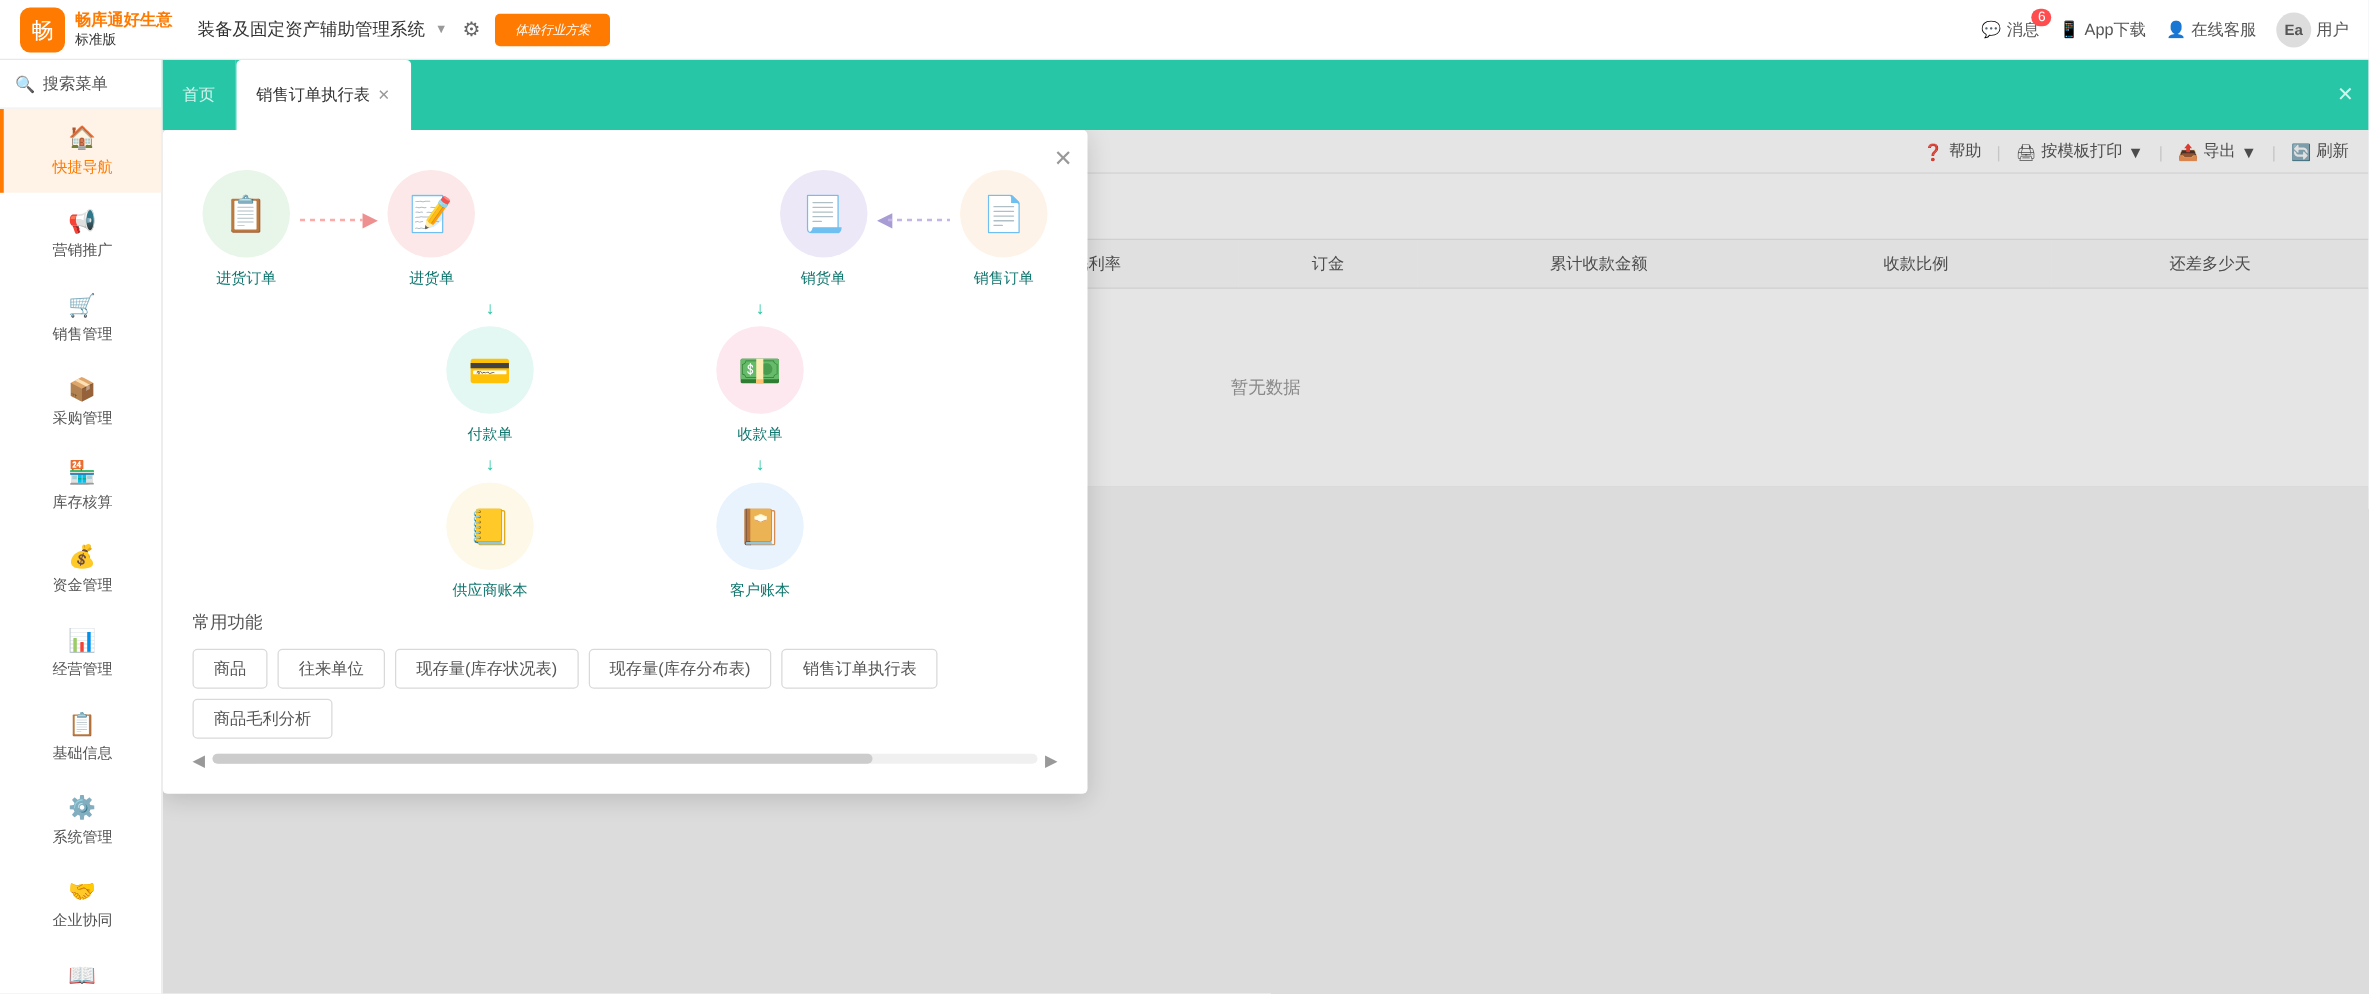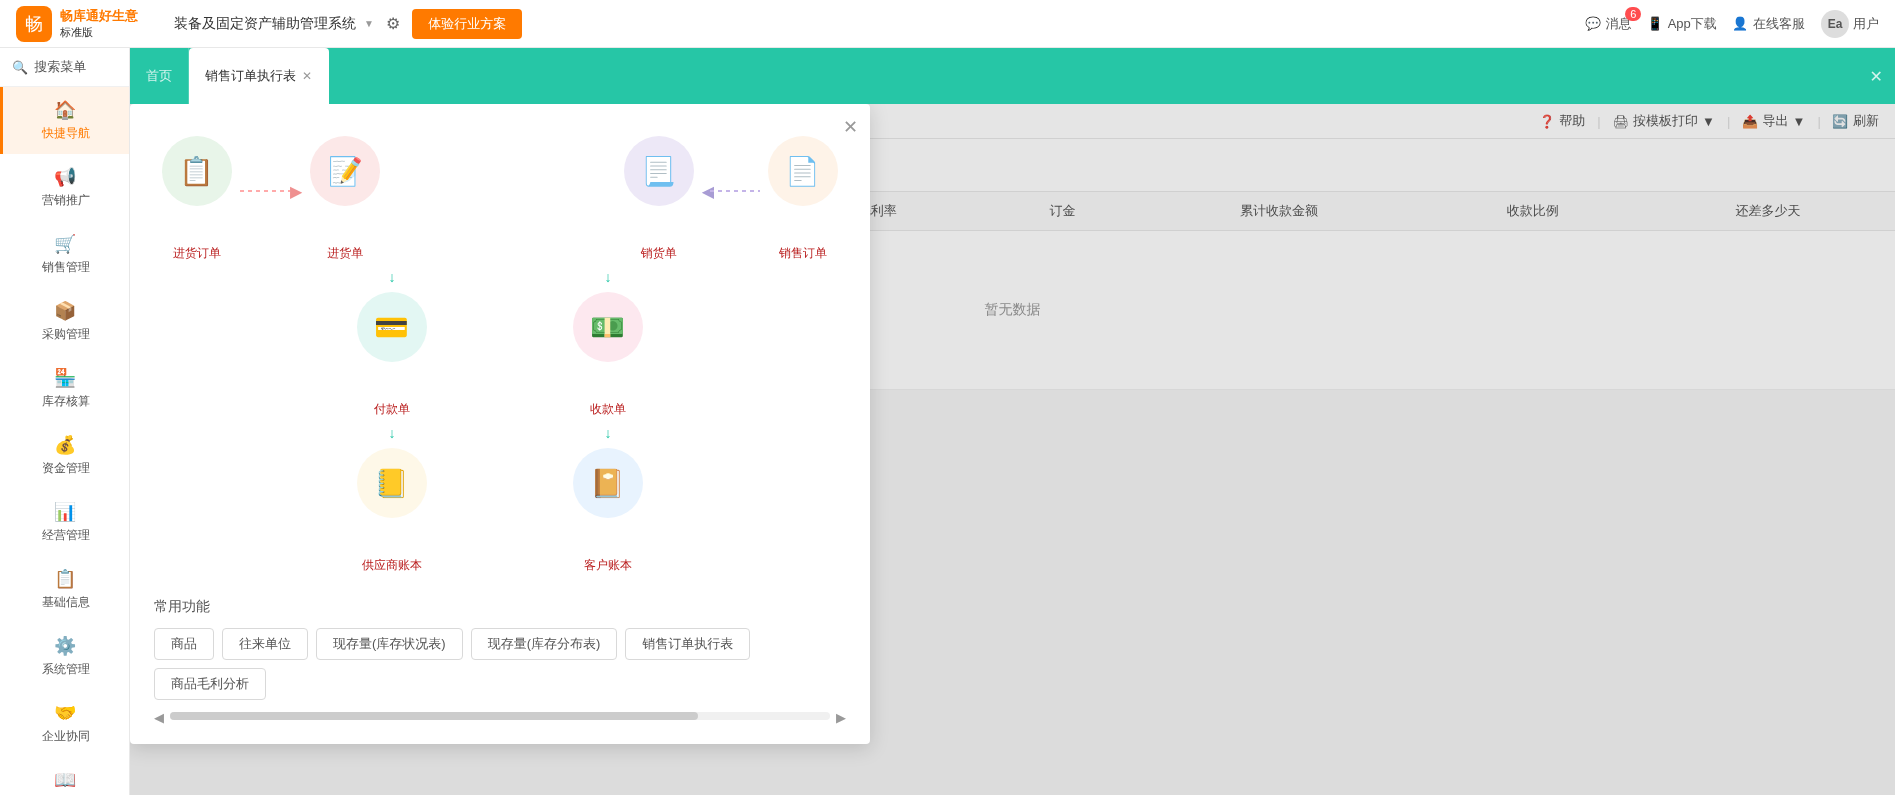--- a/index.html
+++ b/index.html
@@ -7,26 +7,26 @@
 
     
     .app-container { display: flex; flex-direction: column; height: 795px; width: 1895px; }
 
     
     .top-header { display: flex; align-items: center; height: 48px; background: #fff; border-bottom: 1px solid #e8e8e8; padding: 0 16px; gap: 12px; flex-shrink: 0; }
     .logo-area { display: flex; align-items: center; gap: 8px; width: 130px; }
     .logo-icon { width: 36px; height: 36px; background: #ff7a00; border-radius: 8px; display: flex; align-items: center; justify-content: center; color: #fff; font-size: 18px; flex-shrink: 0; }
     .logo-text { font-size: 11px; color: #333; line-height: 1.3; }
     .logo-text .main { font-size: 13px; font-weight: bold; color: #ff7a00; }
-    .system-title { display: flex; align-items: center; gap: 8px; color: #333; font-size: 14px; margin-left: 16px; }
+    .system-title { display: flex; align-items: center; gap: 8px; color: #333; font-size: 14px; margin-left: 0; }
     .system-title-text { font-weight: 500; }
     .header-actions { margin-left: auto; display: flex; align-items: center; gap: 16px; }
     .header-action-item { display: flex; align-items: center; gap: 4px; cursor: pointer; color: #555; font-size: 13px; position: relative; }
     .badge { background: #ff4d4f; color: #fff; border-radius: 10px; padding: 1px 5px; font-size: 11px; position: absolute; top: -8px; right: -10px; }
-    .try-btn { background: #ff7a00; color: #fff; border: none; border-radius: 4px; padding: 6px 16px; font-size: 13px; cursor: pointer; }
+    .try-btn { background: #ff7a00; color: #fff; border: none; border-radius: 4px; padding: 6px 16px; font-size: 10px; cursor: pointer; font-style: italic; }
     .dropdown-arrow { color: #999; font-size: 10px; }
     .gear-icon { color: #666; font-size: 16px; cursor: pointer; }
 
     
     .main-area { display: flex; flex: 1; overflow: hidden; }
 
     
     .sidebar { width: 130px; background: #fff; border-right: 1px solid #e8e8e8; display: flex; flex-direction: column; flex-shrink: 0; }
     .sidebar-search { display: flex; align-items: center; gap: 6px; padding: 10px 12px; border-bottom: 1px solid #f0f0f0; cursor: pointer; color: #555; }
     .sidebar-nav { flex: 1; overflow-y: auto; }
@@ -67,24 +67,24 @@
     .data-table th { background: #fafafa; border-bottom: 1px solid #e8e8e8; padding: 10px 12px; text-align: center; font-weight: 500; color: #555; font-size: 13px; white-space: nowrap; }
     .data-table td { border-bottom: 1px solid #f0f0f0; padding: 10px 12px; text-align: center; color: #555; }
     .empty-tip { text-align: center; padding: 60px; color: #999; font-size: 14px; }
 
     
     .popup-overlay { position: absolute; top: 0; left: 0; right: 0; bottom: 0; background: rgba(0,0,0,0.1); z-index: 100; }
     .quick-popup { position: absolute; top: 0; left: 0; background: #fff; border-radius: 4px; box-shadow: 0 4px 20px rgba(0,0,0,0.15); z-index: 101; padding: 24px; width: 740px; }
     .popup-close { position: absolute; top: 12px; right: 12px; cursor: pointer; color: #999; font-size: 18px; }
     .flow-node { display: flex; flex-direction: column; align-items: center; gap: 8px; padding: 8px; }
     .flow-circle { width: 70px; height: 70px; border-radius: 50%; display: flex; align-items: center; justify-content: center; font-size: 26px; }
-    .flow-label { font-size: 12px; color: #b91c1c; text-align: center; margin-top: 31px; }
-
-    
-    .common-functions { margin-top: 16px; }
+    .flow-label { font-size: 12px; color: #0f766e; text-align: center; }
+
+    
+    .common-functions { margin-top: 0; }
     .cf-title { font-size: 14px; color: #555; margin-bottom: 12px; font-weight: 500; }
     .cf-buttons { display: flex; flex-wrap: wrap; gap: 8px; }
     .cf-btn { border: 1px solid #d9d9d9; background: #fff; border-radius: 4px; padding: 6px 16px; font-size: 13px; color: #555; cursor: pointer; }
     .popup-scrollbar { height: 8px; background: #f0f0f0; border-radius: 4px; margin-top: 12px; position: relative; }
     .popup-scrollbar-thumb { height: 8px; background: #ccc; border-radius: 4px; width: 80%; position: absolute; left: 0; }
     .scroll-left-btn, .scroll-right-btn { position: absolute; cursor: pointer; color: #999; top: -2px; }
     .scroll-left-btn { left: -16px; }
     .scroll-right-btn { right: -16px; }
     .popup-scrollbar-wrap { position: relative; margin: 8px 16px 0; }
 

